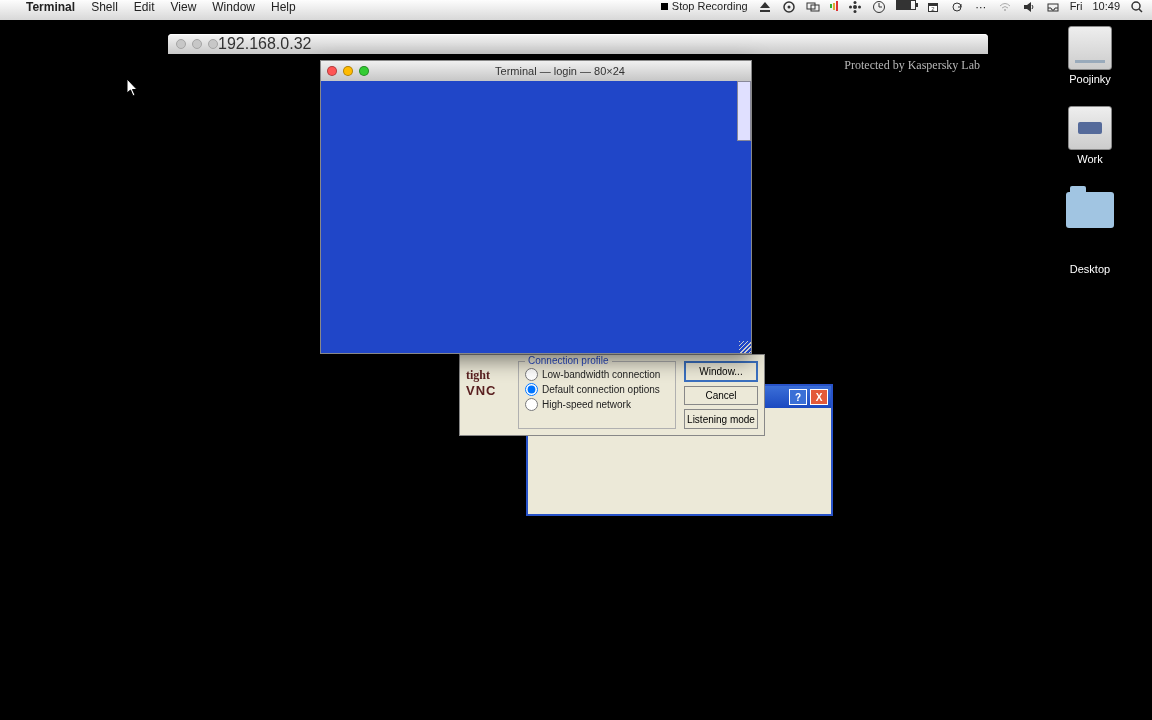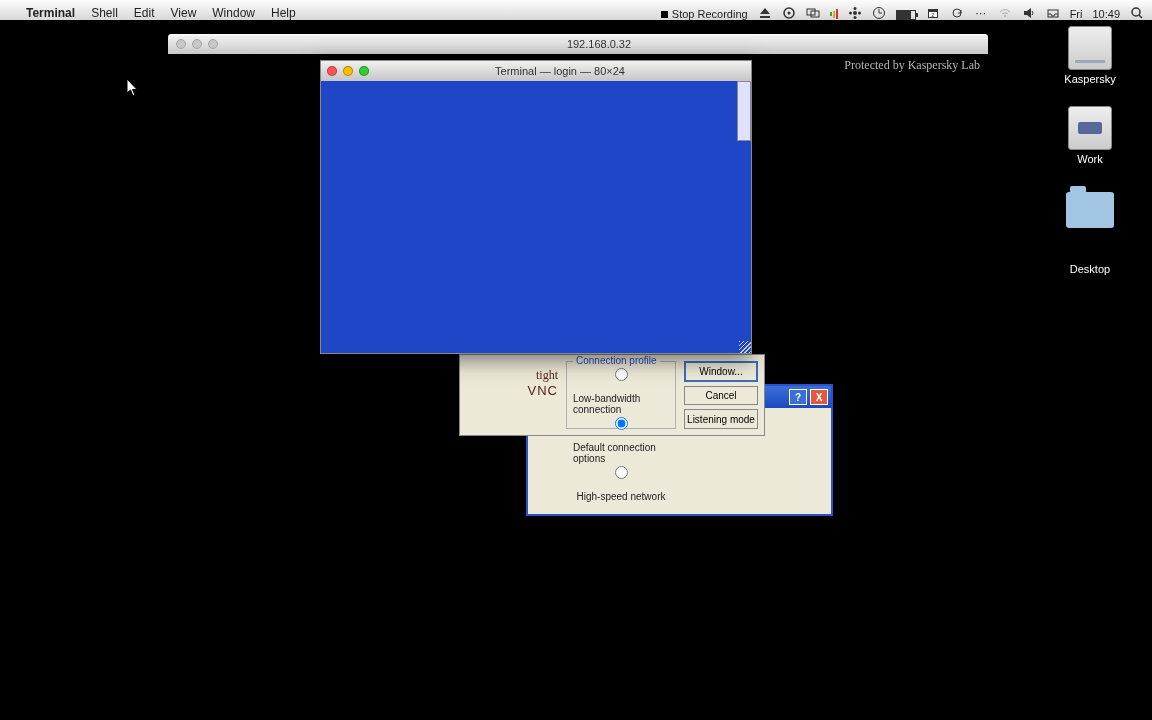--- a/index.html
+++ b/index.html
@@ -1,41 +1,41 @@
 <!DOCTYPE html>
 <html><head>
 <meta charset="utf-8">
 <style>
 * { margin: 0; padding: 0; box-sizing: border-box; font-family: "Lucida Grande", "Helvetica Neue", Arial, sans-serif; }
 html, body { width: 1152px; height: 720px; overflow: hidden; background: #000; }
 
 
 .menubar { position: absolute; top: 0; left: 0; right: 0; height: 20px; background: linear-gradient(#fdfdfd, #d8d8d8); display: flex; align-items: center; font-size: 12px; color: #222; z-index: 100; }
-.menubar .left, .menubar .right { display: flex; align-items: flex-end; height: 100%; }
+.menubar .left, .menubar .right { display: flex; align-items: flex-start; height: 100%; }
 .menubar .left { padding-left: 10px; gap: 16px; }
 .menubar .right { margin-left: auto; padding-right: 8px; gap: 10px; }
 .menubar .apple { font-size: 14px; }
 .menubar .appname { font-weight: bold; }
 .menubar .right span, .menubar .right div { font-size: 11px; display: flex; align-items: center; }
 .rec-dot { width: 7px; height: 7px; background: #000; margin-right: 4px; }
 .menu-icon { width: 14px; height: 14px; display: inline-flex; align-items: center; justify-content: center; }
 .menu-icon svg { width: 14px; height: 14px; }
 .battery { display:flex; align-items:center; }
 .battery-body { width:20px; height:10px; border:1px solid #333; position:relative; }
 .battery-body::after { content:""; position:absolute; right:-3px; top:2px; width:2px; height:4px; background:#333; }
 .battery-fill { height:100%; background:#333; }
 .bars { display:flex; align-items:flex-end; gap:1px; height:12px; }
 .bars div { width:2px; background:#333; }
 
 
 .vnc-outer { position: absolute; left: 168px; top: 34px; width: 820px; height: 635px; }
 .vnc-titlebar { height: 20px; background: linear-gradient(#f5f5f5, #c9c9c9); border-top-left-radius: 4px; border-top-right-radius: 4px; display: flex; align-items: center; padding: 0 8px; box-shadow: inset 0 1px 0 #fff; }
 .vnc-titlebar .dots { display: flex; gap: 6px; }
 .vnc-titlebar .dot { width: 10px; height: 10px; border-radius: 50%; background: #c7c7c7; border: 1px solid #a5a5a5; }
-.vnc-titlebar .vnc-title { flex: 1; text-align: center; font-size: 11px; color: #333; }
+.vnc-titlebar .vnc-title { flex: 1; text-align: left; font-size: 16px; color: #333; }
 .vnc-body { position: relative; width: 100%; height: calc(100% - 20px); background: #000; }
 .watermark { position: absolute; right: 8px; top: 4px; color: #b8b8b8; font-size: 12px; font-family: Georgia, serif; }
 
 
 .terminal { position: absolute; left: 320px; top: 60px; width: 432px; height: 294px; background: #2046c8; border: 1px solid #888; box-shadow: 0 6px 20px rgba(0,0,0,.5); }
 .term-titlebar { height: 20px; background: linear-gradient(#f0f0f0, #c6c6c6); display: flex; align-items: center; padding: 0 6px; gap: 6px; }
 .term-titlebar .tdot { width: 10px; height: 10px; border-radius: 50%; border: 1px solid rgba(0,0,0,.3); }
 .term-titlebar .red { background: #f55; }
 .term-titlebar .yel { background: #fb0; }
 .term-titlebar .grn { background: #3c3; }
@@ -49,26 +49,26 @@
 .desktop-icon .label { color: #fff; font-size: 11px; text-shadow: 0 1px 2px #000; text-align: center; }
 .icon-hd { width: 44px; height: 44px; background: linear-gradient(#eee,#ccc); border: 1px solid #888; border-radius: 3px; position: relative; }
 .icon-hd::after { content:""; position:absolute; left:6px; right:6px; bottom:6px; height:3px; background:#9ab; }
 .icon-server { width: 44px; height: 44px; background: linear-gradient(#eee,#ccc); border:1px solid #888; border-radius:3px; position:relative; display:flex; align-items:center; justify-content:center; }
 .icon-server::before { content:""; width: 24px; height:12px; background: #556a9a; border-radius:2px; }
 .icon-folder { width: 48px; height: 36px; background: #a1c5e2; border-radius: 3px; position: relative; margin-top:6px; }
 .icon-folder::before { content:""; position:absolute; top:-6px; left:4px; width:16px; height:6px; background:#a1c5e2; border-radius:2px 2px 0 0; }
 
 
 .vnc-dialog { position: absolute; left: 459px; top: 354px; width: 306px; height: 82px; background: #ece9d8; border: 1px solid #888; display: flex; padding: 6px; gap: 8px; }
-.vnc-logo { width: 44px; height: 44px; display: flex; flex-direction: column; align-items: flex-end; justify-content: center; font-size: 9px; font-weight: normal; color: #5a2020; margin-left: 48px; }
+.vnc-logo { width: 44px; height: 44px; display: flex; flex-direction: column; align-items: flex-start; justify-content: center; font-size: 9px; font-weight: bold; color: #5a2020; }
 .vnc-logo .tight { font-family: cursive; font-size:12px; }
 .vnc-logo .vnc { font-size: 13px; letter-spacing: 1px; }
 .profile-box { border: 1px solid #b0b0b0; padding: 4px 6px 2px; position: relative; flex:1; }
 .profile-legend { position: absolute; top: -7px; left: 6px; background: #ece9d8; padding: 0 3px; font-size: 10px; color: #2a4abf; }
-.radio-row { display: flex; align-items: center; gap: 12px; font-size: 10px; color: #222; margin: 2px 0; flex-direction: column; }
+.radio-row { display: flex; align-items: center; gap: 4px; font-size: 10px; color: #222; margin: 2px 0; }
 .radio-row input { margin:0; }
 .dlg-buttons { display: flex; flex-direction: column; gap: 4px; }
 .dlg-buttons button { width: 74px; height: 20px; font-size: 10px; background: #ece9d8; border: 1px solid #888; cursor:pointer; }
 .dlg-buttons button.hl { border: 2px solid #3a6fbf; height:21px; }
 
 
 .xp-win { position: absolute; left: 526px; top: 384px; width: 307px; height: 132px; background: #ece9d8; border: 2px solid #2853c9; }
 .xp-title { height: 22px; background: linear-gradient(#3b6fd8,#1a49c0); display: flex; align-items: center; justify-content: flex-end; padding: 0 3px; gap: 3px; }
 .xp-btn { width: 18px; height: 16px; border: 1px solid #fff; font-size: 10px; display: flex; align-items: center; justify-content: center; font-weight: bold; color:#fff; }
 .xp-help { background: #3a6fd6; }
@@ -242,21 +242,21 @@
     <div class="tt">Terminal — login — 80×24</div>
   </div>
   <div class="term-body">
     <div class="term-scroll"></div>
     <div class="term-resize"></div>
   </div>
 </div>
 
 <div class="desktop-icon" style="right:22px; top:26px;">
   <div class="icon-hd"></div>
-  <div class="label">Kaspersky</div>
+  <div class="label">Poojinky</div>
 </div>
 <div class="desktop-icon" style="right:22px; top:106px;">
   <div class="icon-server"></div>
   <div class="label">Work</div>
 </div>
 <div class="desktop-icon" style="right:22px; top:186px;gap:35px;">
   <div class="icon-folder"></div>
   <div class="label">Desktop</div>
 </div>
 

